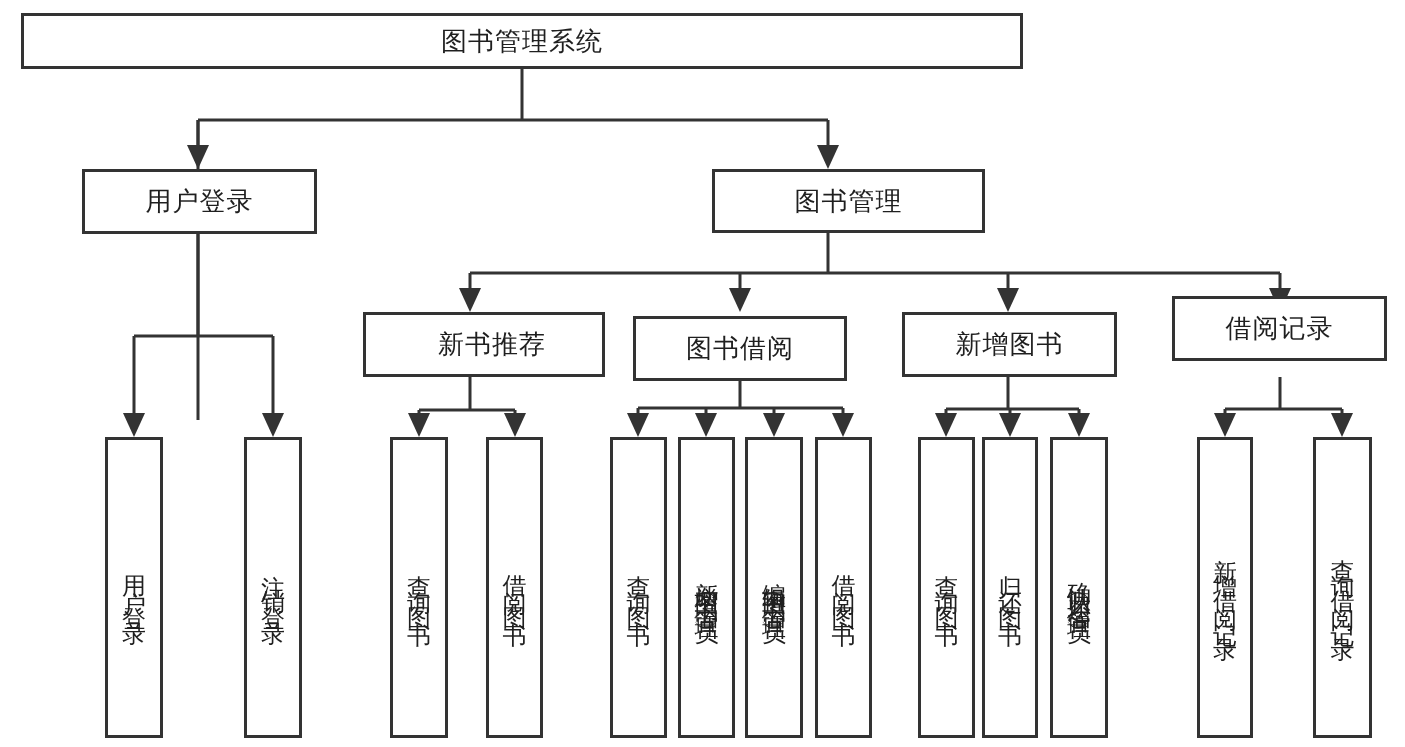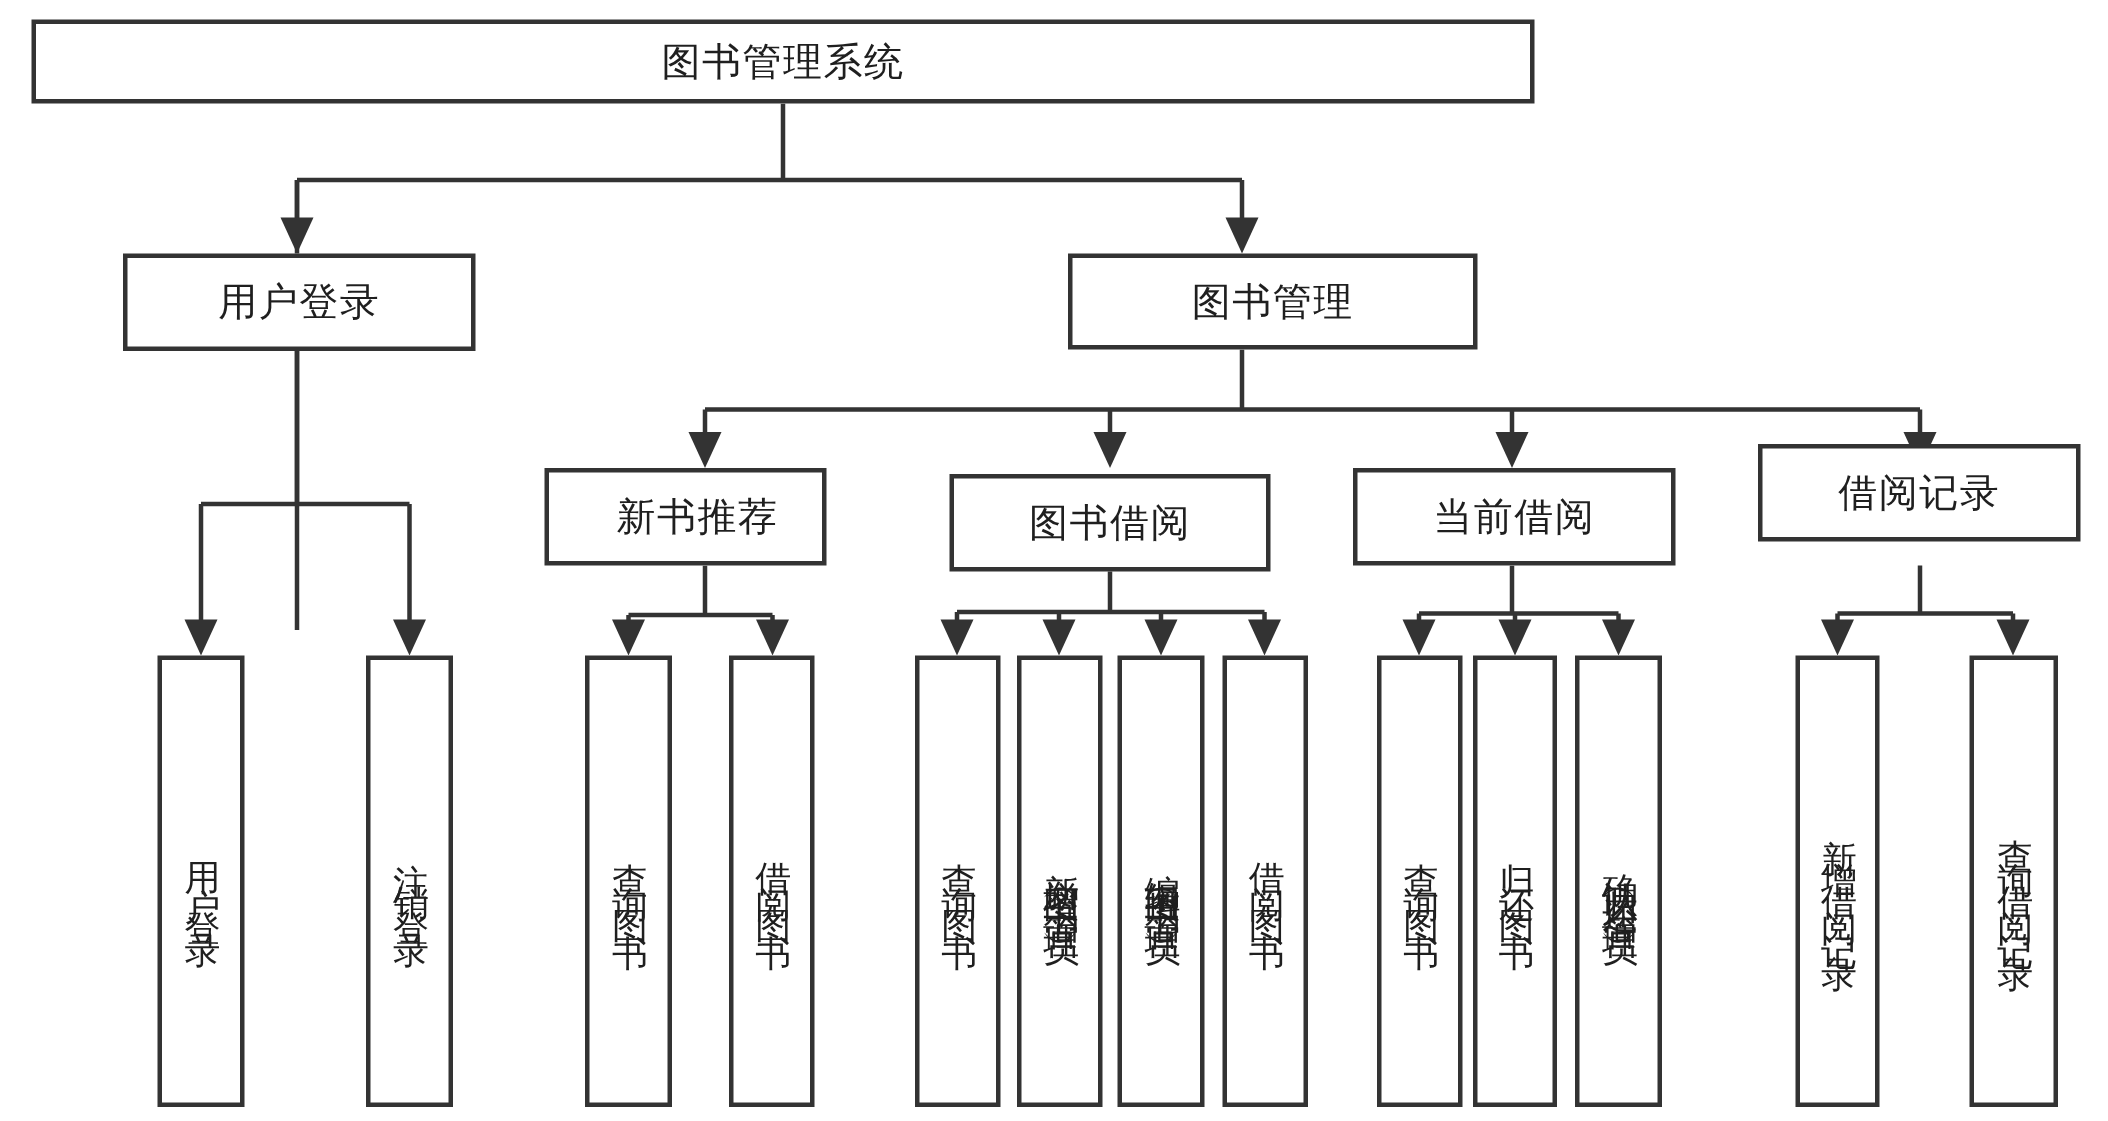--- a/index.html
+++ b/index.html
@@ -93,28 +93,28 @@
     <span>图书管理系统</span>
   </div>
 
   <div class="hbox" style="left:82px;top:169px;width:235px;height:65px;">
     <span>用户登录</span>
   </div>
   <div class="hbox" style="left:712px;top:169px;width:273px;height:64px;">
     <span>图书管理</span>
   </div>
 
-  <div class="hbox" style="left:363px;top:312px;width:188px;height:65px;padding-left:16px;">
+  <div class="hbox" style="left:363px;top:312px;width:242px;height:65px;padding-left:16px;">
     <span>新书推荐</span>
   </div>
   <div class="hbox" style="left:633px;top:316px;width:214px;height:65px;">
     <span>图书借阅</span>
   </div>
   <div class="hbox" style="left:902px;top:312px;width:215px;height:65px;">
-    <span>当前借阅</span>
+    <span>新增图书</span>
   </div>
   <div class="hbox" style="left:1172px;top:296px;width:215px;height:65px;">
     <span>借阅记录</span>
   </div>
 
   <div class="vbox" style="left:105px;top:437px;width:58px;height:301px;">
     <span class="vlabel" style="letter-spacing: 16px;">用户登录</span>
   </div>
   <div class="vbox" style="left:244px;top:437px;width:58px;height:301px;">
     <span class="vlabel" style="letter-spacing: 16px;">注销登录</span>

